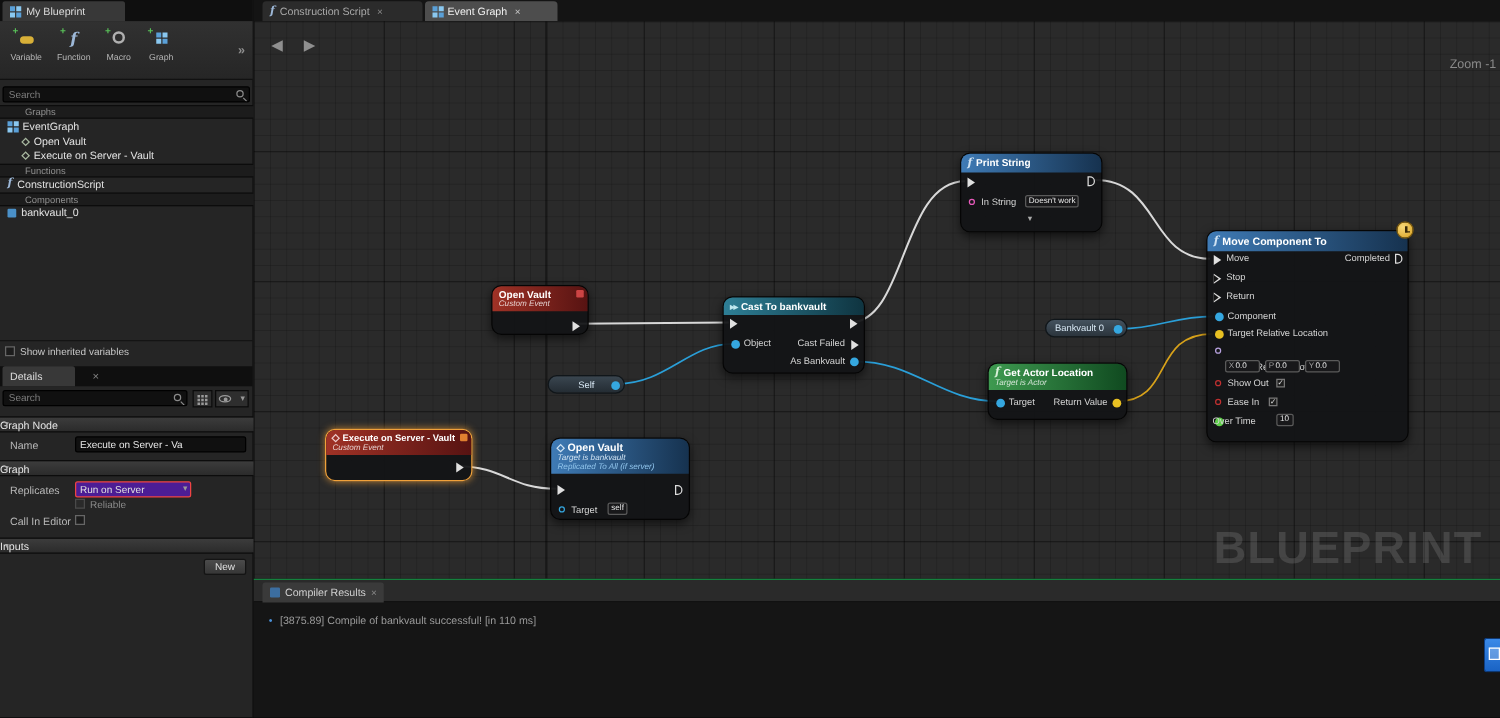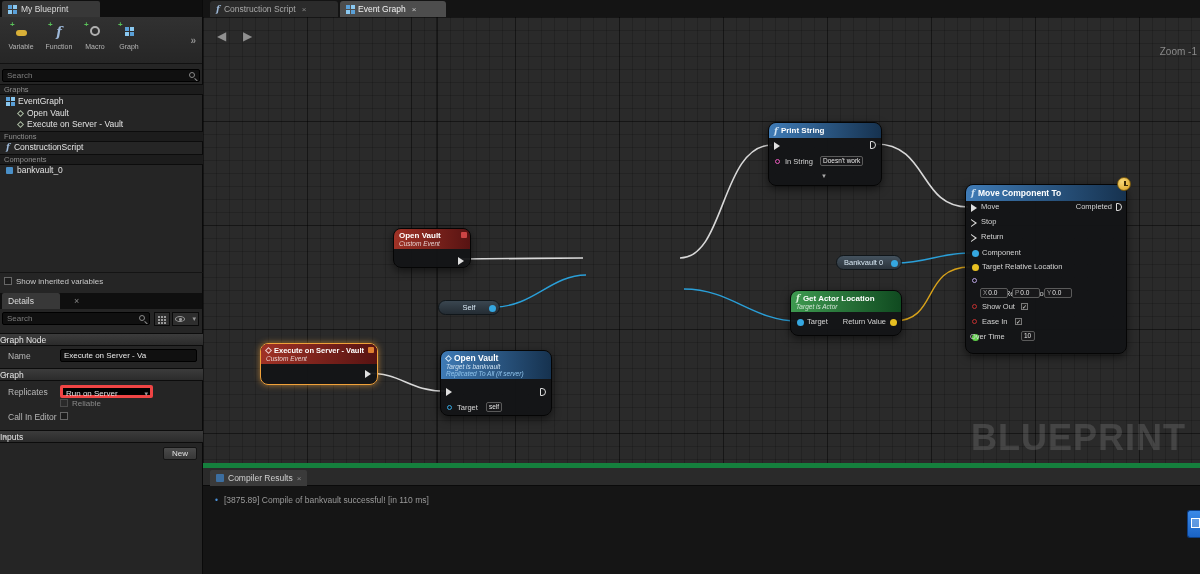--- a/index.html
+++ b/index.html
@@ -16,32 +16,32 @@
   .toolbar{position:absolute;left:0;top:17px;width:100%;height:47px;background:linear-gradient(#313131,#262626);border-bottom:1px solid #111}
   .tbtn{position:absolute;top:4px;width:38px;height:40px;text-align:center;cursor:pointer}
   .tbtn .glyph{position:relative;display:inline-block;width:16px;height:16px;margin-top:1px}
   .plus{position:absolute;left:-3px;top:-2px;color:#59c159;font-size:8px;font-weight:bold}
   .tlabel{display:block;font-size:7px;color:#b5b5b5;margin-top:3px;white-space:nowrap}
   .searchbox{position:absolute;height:13px;background:#101010;border:1px solid #000;border-radius:2px;
     font-size:8px;color:#7d7d7d;line-height:11px;padding:0 4px;white-space:nowrap;overflow:hidden}
   .mag{position:absolute;width:6px;height:6px;border:1.2px solid #8a8a8a;border-radius:50%}
   .mag::after{content:"";position:absolute;width:3.5px;height:1.2px;background:#8a8a8a;transform:rotate(45deg);left:4px;top:6px}
   .sechead{position:absolute;left:0;width:203px;height:11px;background:#1c1c1c;border-top:1px solid #0c0c0c;border-bottom:1px solid #0c0c0c;
-    font-size:7.5px;color:#8f8f8f;line-height:10px;padding-left:4px}
+    font-size:7.5px;color:#8f8f8f;line-height:10px;padding-left:20px}
   .litem{position:absolute;font-size:8.5px;color:#e2e2e2;white-space:nowrap;display:flex;align-items:center;gap:4px}
   .dia{display:inline-block;width:5px;height:5px;border:1px solid #a8b8a0;transform:rotate(45deg)}
   .fnglyph{font-family:"DejaVu Serif",serif;font-style:italic;color:#9db8d8;font-size:9px;font-weight:bold}
   .cb{position:absolute;width:8px;height:8px;background:#1c1c1c;border:1px solid #666;font-size:6.5px;line-height:7px;text-align:center;color:#d8d8d8}
   .dsechead{position:absolute;left:0;width:203px;height:13px;background:linear-gradient(#3c3c3c,#2b2b2b);
     border-top:1px solid #0c0c0c;border-bottom:1px solid #0c0c0c;font-size:8.5px;color:#e6e6e6;line-height:12px;}
   .dsechead::before{content:"▾";position:absolute;left:4px;font-size:6px;color:#aaa}
   .dlabel{position:absolute;font-size:8.5px;color:#b8b8b8;white-space:nowrap}
   .dinput{position:absolute;height:13px;background:#101010;border:1px solid #000;border-radius:2px;font-size:8px;color:#e8e8e8;
     line-height:11px;padding:0 3px;white-space:nowrap;overflow:hidden}
-  .ddown{position:absolute;height:13px;background:#000000;border:3px solid #ef4444;border-radius:2px;font-size:8px;color:#e0e0e0;
+  .ddown{position:absolute;height:13px;background:#4c1d95;border:1px solid #ef4444;border-radius:2px;font-size:8px;color:#e0e0e0;
     line-height:11px;padding:0 10px 0 3px;white-space:nowrap}
   .ddown::after{content:"▾";position:absolute;right:2px;top:0;font-size:7px;color:#999}
   .btn{position:absolute;background:linear-gradient(#4b4b4b,#373737);border:1px solid #141414;border-radius:2px;
     font-size:8px;color:#e0e0e0;text-align:center}
   .dots{position:absolute;width:2px;height:2px;background:#9a9a9a;
     box-shadow:3px 0 #9a9a9a,6px 0 #9a9a9a,0 3px #9a9a9a,3px 3px #9a9a9a,6px 3px #9a9a9a,0 6px #9a9a9a,3px 6px #9a9a9a,6px 6px #9a9a9a}
   .eye{position:absolute;width:10px;height:6px;border:1px solid #9a9a9a;border-radius:50%}
   .eye::after{content:"";position:absolute;left:3px;top:1px;width:2.5px;height:2.5px;border-radius:50%;background:#9a9a9a}
 
   
@@ -93,21 +93,21 @@
   .pill{position:absolute;height:15px;border-radius:8px;border:1px solid #10161a;background:linear-gradient(#44525e,#2b343c);
     font-size:7.5px;color:#d8e8f4;line-height:13px}
   .clock{position:absolute;right:-5px;top:-8px;width:14px;height:14px;border-radius:50%;
     background:radial-gradient(circle at 35% 30%,#f8d878,#d8a020);border:1px solid #7a5a10}
   .clock::before{content:"";position:absolute;left:6px;top:3px;width:1.5px;height:4.5px;background:#3a2a08}
   .clock::after{content:"";position:absolute;left:6px;top:6.5px;width:4px;height:1.5px;background:#3a2a08}
   .minicast{font-size:5px;letter-spacing:-1px;color:#bfe8f0}
   .ncb{position:absolute;width:7px;height:7px;background:#1c1c1c;border:1px solid #777;font-size:6px;line-height:6px;text-align:center;color:#e0e0e0}
 
   
-  .compiler{position:absolute;left:0;top:463px;width:997px;height:111px;background:#151515;border-top:5px solid #15803d}
+  .compiler{position:absolute;left:0;top:463px;width:997px;height:111px;background:#151515;border-top:1px solid #15803d}
   .chead{position:absolute;left:0;top:0;width:100%;height:18px;background:#2a2a2a;border-bottom:1px solid #0a0a0a}
   .ctab{position:absolute;left:7px;top:2px;height:16px;background:#3a3a3a;border-radius:2px 2px 0 0;
     display:flex;align-items:center;gap:4px;padding:0 6px;font-size:8.5px;color:#d0d0d0;white-space:nowrap}
   .cmsg{position:absolute;left:12px;top:27px;font-size:8.5px;color:#9a9a9a;white-space:nowrap}
   .cmsg .bullet{color:#4a90d8;margin-right:6px}
   .cfooter{position:absolute;left:0;bottom:0;width:100%;height:16px;background:#0d0d0d}
   .clear{position:absolute;right:12px;top:3px;font-size:8px;color:#b0b0b0}
 
   .edgeicon{position:absolute;right:0;top:510px;width:13px;height:28px;background:linear-gradient(#3b8ae8,#1a63c4);
     border:1px solid #0d3f86;border-right:none;border-radius:3px 0 0 3px}
@@ -282,20 +282,36 @@
           <div class="s" style="color:#cfe2f2">Target is bankvault</div>
           <div class="s" style="color:#8fc3ea">Replicated To All (if server)</div>
         </div>
         <span class="texec" style="left:5px;top:37px"></span>
         <span class="dshape" style="right:5px;top:37px"></span>
         <span class="cpin hollow" style="left:6px;top:54px;border-color:#35a7e0"></span>
         <span class="pl" style="left:16px;top:52px">Target</span>
         <span class="chip" style="left:45px;top:51px">self</span>
       </div>
 
+      <div class="node" style="left:375px;top:220px;width:114px;height:62px">
+        <div class="nhdr hteal" style="padding:2.5px 5px">
+          <div class="t">
+              <span class="minicast">▶▶</span>
+              <span>Cast To bankvault</span>
+            </div>
+        </div>
+        <span class="texec" style="left:5px;top:17px"></span>
+        <span class="texec" style="right:5px;top:17px"></span>
+        <span class="cpin" style="left:6px;top:34px;background:#35a7e0"></span>
+        <span class="pl" style="left:16px;top:32px">Object</span>
+        <span class="pl" style="right:15px;top:32px">Cast Failed</span>
+        <span class="texec" style="right:4px;top:34px"></span>
+        <span class="pl" style="right:15px;top:46px">As Bankvault</span>
+        <span class="cpin" style="right:4px;top:48px;background:#35a7e0"></span>
+      </div>
 
       <div class="node" style="left:565px;top:105px;width:114px;height:64px">
         <div class="nhdr hblue" style="padding:2.5px 5px">
           <div class="t">
               <span class="fnglyph" style="color:#cfe2f2">f</span>
               <span>Print String</span>
             </div>
         </div>
         <span class="texec" style="left:5px;top:19px"></span>
         <span class="dshape" style="right:5px;top:18px"></span>

